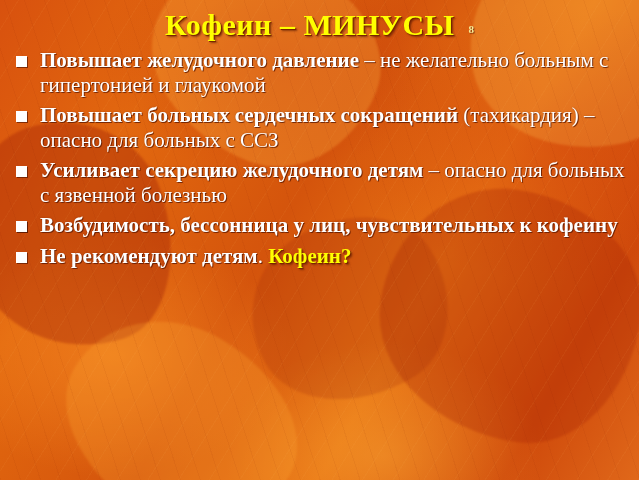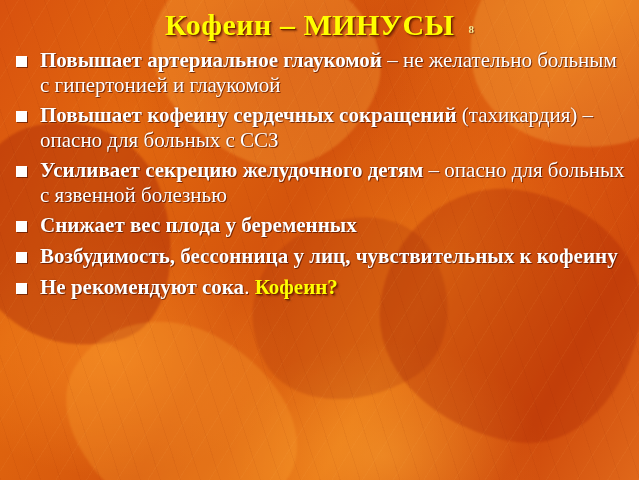--- a/index.html
+++ b/index.html
@@ -126,22 +126,22 @@
   <div class="veins"></div>
 
   <div class="content">
 
     <div class="title-row">
       <div class="title">Кофеин – МИНУСЫ</div>
       <div class="title-sub">8</div>
     </div>
 
     <ul class="bullets" id="bullet-list">
-        <li><span class="marker"></span><span class="txt b">Повышает артериальное глаукомой</span><span class="txt n"> – не желательно больным с гипертонией и глаукомой</span></li>
-        <li><span class="marker"></span><span class="txt b">Повышает кофеину сердечных сокращений</span><span class="txt n"> (тахикардия) – опасно для больных с ССЗ</span></li>
+        <li><span class="marker"></span><span class="txt b">Повышает желудочного давление</span><span class="txt n"> – не желательно больным с гипертонией и глаукомой</span></li>
+        <li><span class="marker"></span><span class="txt b">Повышает больных сердечных сокращений</span><span class="txt n"> (тахикардия) – опасно для больных с ССЗ</span></li>
         <li><span class="marker"></span><span class="txt b">Усиливает секрецию желудочного детям</span><span class="txt n"> – опасно для больных с язвенной болезнью</span></li>
-        <li><span class="marker"></span><span class="txt b">Снижает вес плода у беременных</span></li>
+        <li><span class="marker"></span></li>
         <li><span class="marker"></span><span class="txt b">Возбудимость, бессонница у лиц, чувствительных к кофеину</span></li>
-        <li><span class="marker"></span><span class="txt b">Не рекомендуют сока</span><span class="txt n">.  </span><span class="txt why">Кофеин?</span></li>
+        <li><span class="marker"></span><span class="txt b">Не рекомендуют детям</span><span class="txt n">.  </span><span class="txt why">Кофеин?</span></li>
       </ul>
 
   </div>
 </div>
 
 </body></html>

